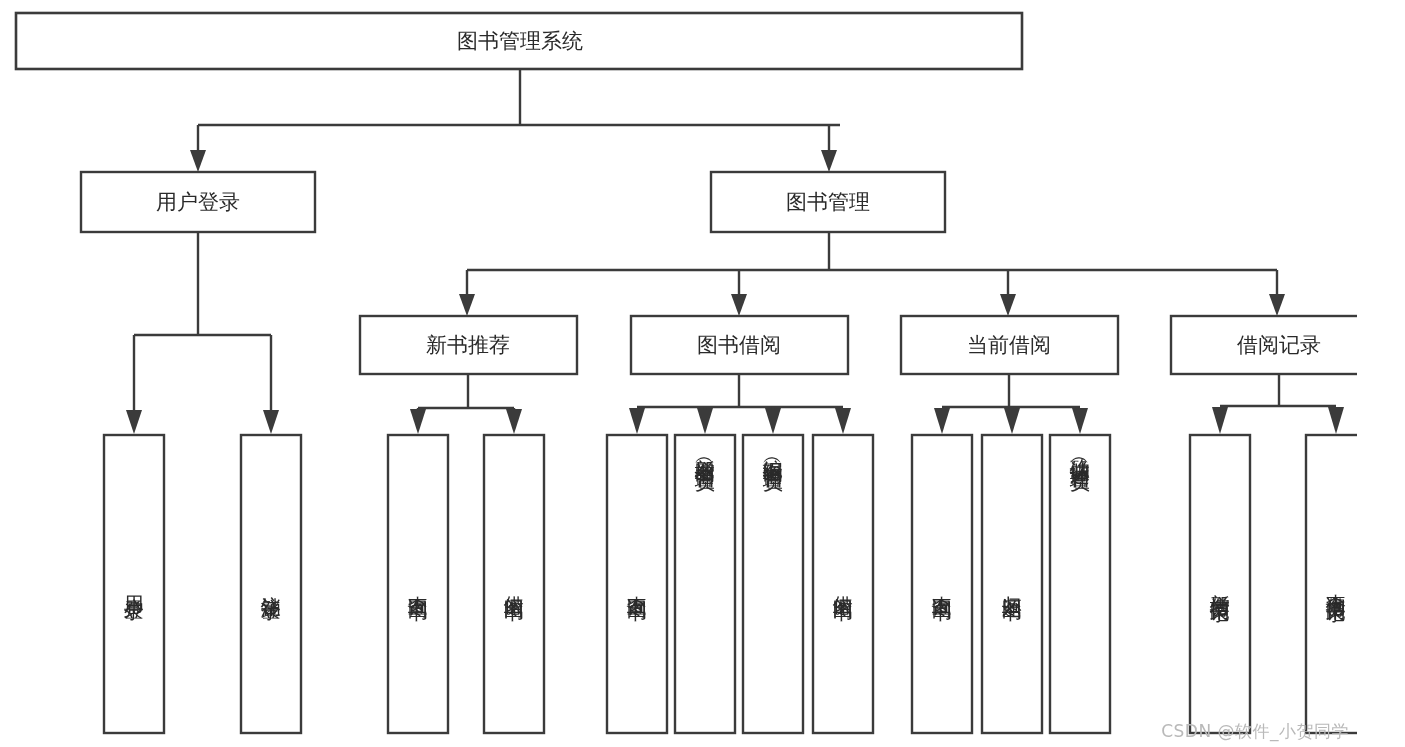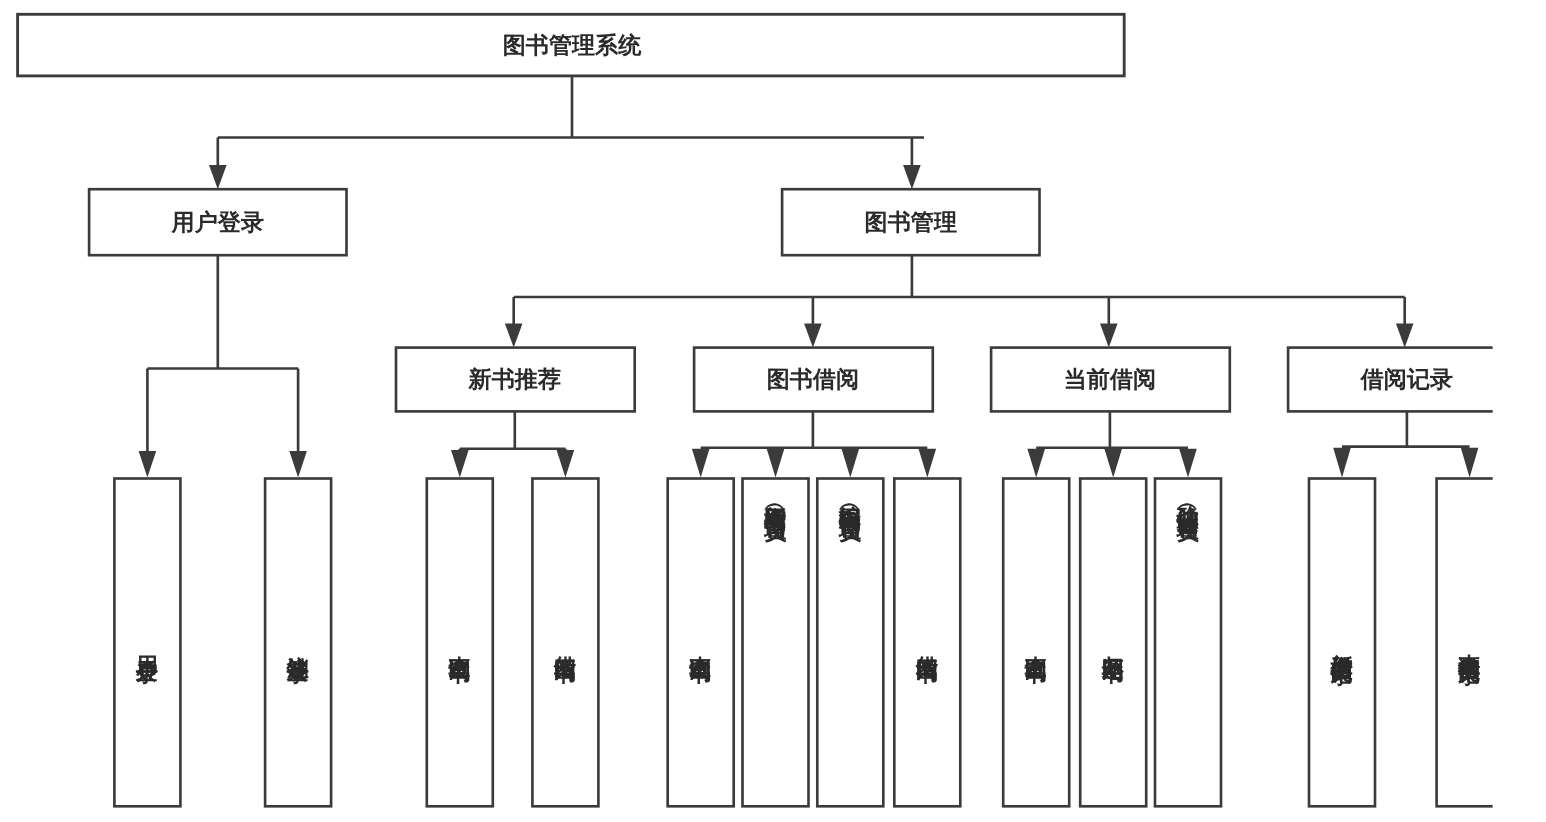--- a/index.html
+++ b/index.html
@@ -10,21 +10,20 @@
   }
   body {
     font-family: "DejaVu Sans", "Liberation Sans", sans-serif;
   }
   #diagram-root {
     position: relative;
     width: 1357px;
     height: 747px;
     background: #ffffff;
     overflow: hidden;
-    font-weight: bold;
   }
   svg.diagram-canvas {
     position: absolute;
     left: 0;
     top: 0;
     width: 1405px;
     height: 747px;
     display: block;
   }
   .node-rect {
@@ -248,14 +247,15 @@
   <div class="leaf-label-wrap" style="left:1050px; top:435px; width:60px; height:298px; align-items:flex-start;">
     <span class="leaf-label" style="margin-top:8px;">确认归还（管理员）</span>
   </div>
   <div class="leaf-label-wrap" style="left:1190px; top:435px; width:60px; height:298px;">
     <span class="leaf-label">新增借阅记录</span>
   </div>
   <div class="leaf-label-wrap" style="left:1306px; top:435px; width:60px; height:298px;">
     <span class="leaf-label">查询借阅记录</span>
   </div>
 
+  <div id="watermark">CSDN @软件_小贺同学</div>
 
 </div>
 
 </body></html>

